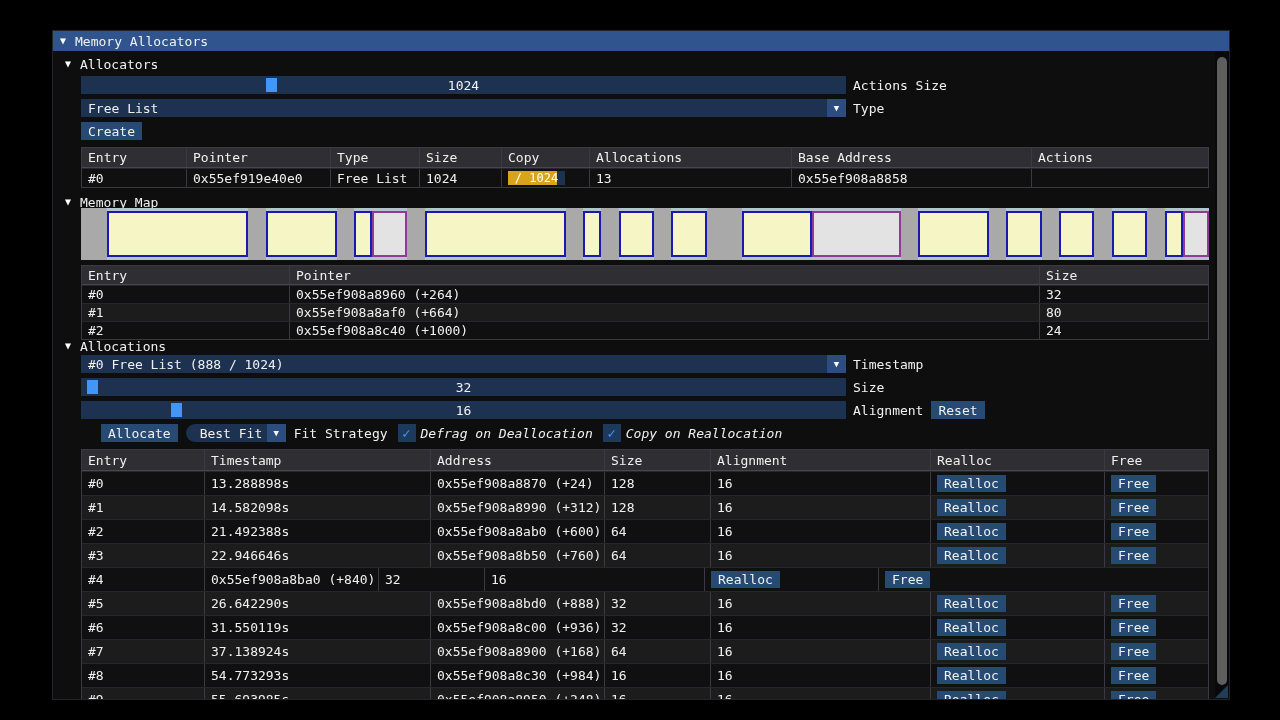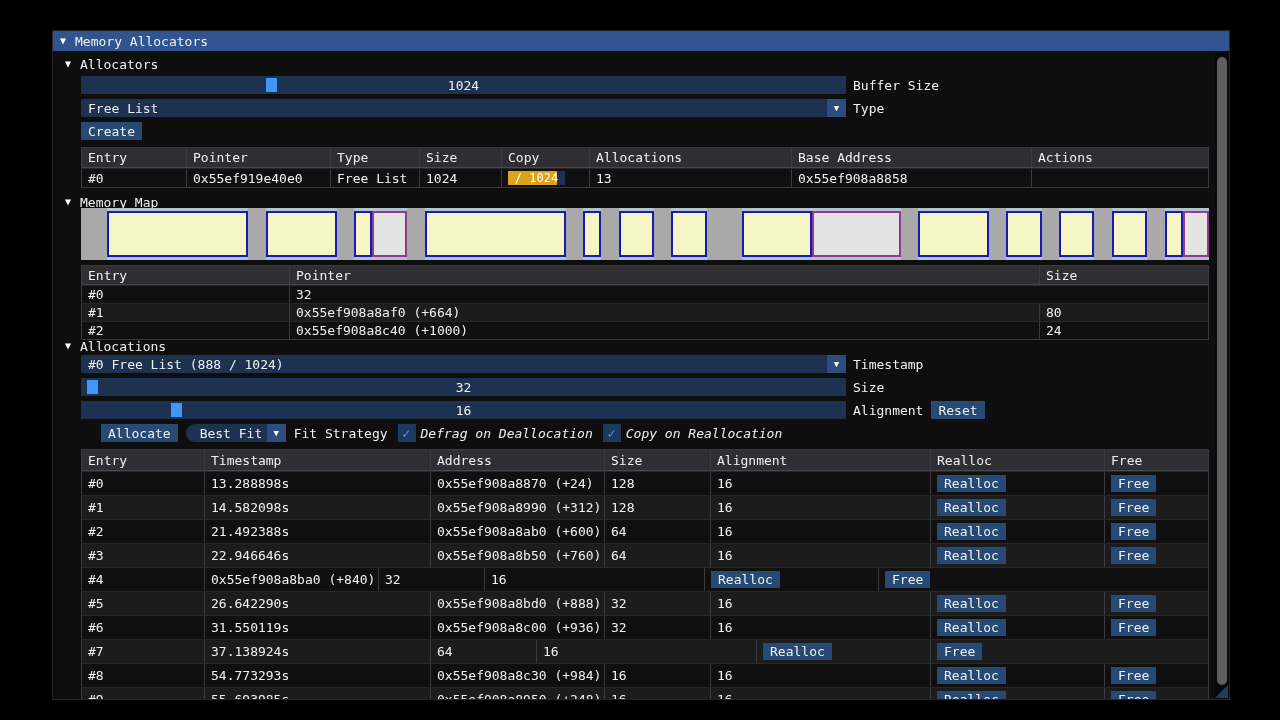--- a/index.html
+++ b/index.html
@@ -74,21 +74,21 @@
     <div class="sechdr" style="top:24px;">
       <span class="tri">▼</span>
       <span>Allocators</span>
     </div>
 
     <div class="rowabs" style="top:45px;">
       <div class="slider">
         <div class="grab" id="grab-buffer" style="left: 184.73px;"></div>
         <div class="val">1024</div>
       </div>
-      <span class="ctl-label">Buffer Size</span>
+      <span class="ctl-label">Actions Size</span>
     </div>
 
     <div class="rowabs" style="top:68px;">
       <div class="combo">
         <span>Free List</span>
         <span class="arrowbtn">
           <span class="tri">▼</span>
         </span>
       </div>
       <span class="ctl-label">Type</span>
@@ -164,20 +164,21 @@
       </div>
 
     <div class="tbl t2" style="top:234px;" id="table2">
         <div class="hrow">
           <div class="cell t2c0">Entry</div>
           <div class="cell t2c1">Pointer</div>
           <div class="cell last">Size</div>
         </div>
         <div class="drow">
           <div class="cell t2c0">#0</div>
+          <div class="cell t2c1">0x55ef908a8960 (+264)</div>
           <div class="cell last">32</div>
         </div>
         <div class="drow alt">
           <div class="cell t2c0">#1</div>
           <div class="cell t2c1">0x55ef908a8af0 (+664)</div>
           <div class="cell last">80</div>
         </div>
         <div class="drow">
           <div class="cell t2c0">#2</div>
           <div class="cell t2c1">0x55ef908a8c40 (+1000)</div>
@@ -328,20 +329,21 @@
           <div class="cell t3c5">
             <div class="btn" style="height: 17px;">Realloc</div>
           </div>
           <div class="cell last">
             <div class="btn" style="height: 17px;">Free</div>
           </div>
         </div>
         <div class="drow alt">
           <div class="cell t3c0">#7</div>
           <div class="cell t3c1">37.138924s</div>
+          <div class="cell t3c2">0x55ef908a8900 (+168)</div>
           <div class="cell t3c3">64</div>
           <div class="cell t3c4">16</div>
           <div class="cell t3c5">
             <div class="btn" style="height: 17px;">Realloc</div>
           </div>
           <div class="cell last">
             <div class="btn" style="height: 17px;">Free</div>
           </div>
         </div>
         <div class="drow">

